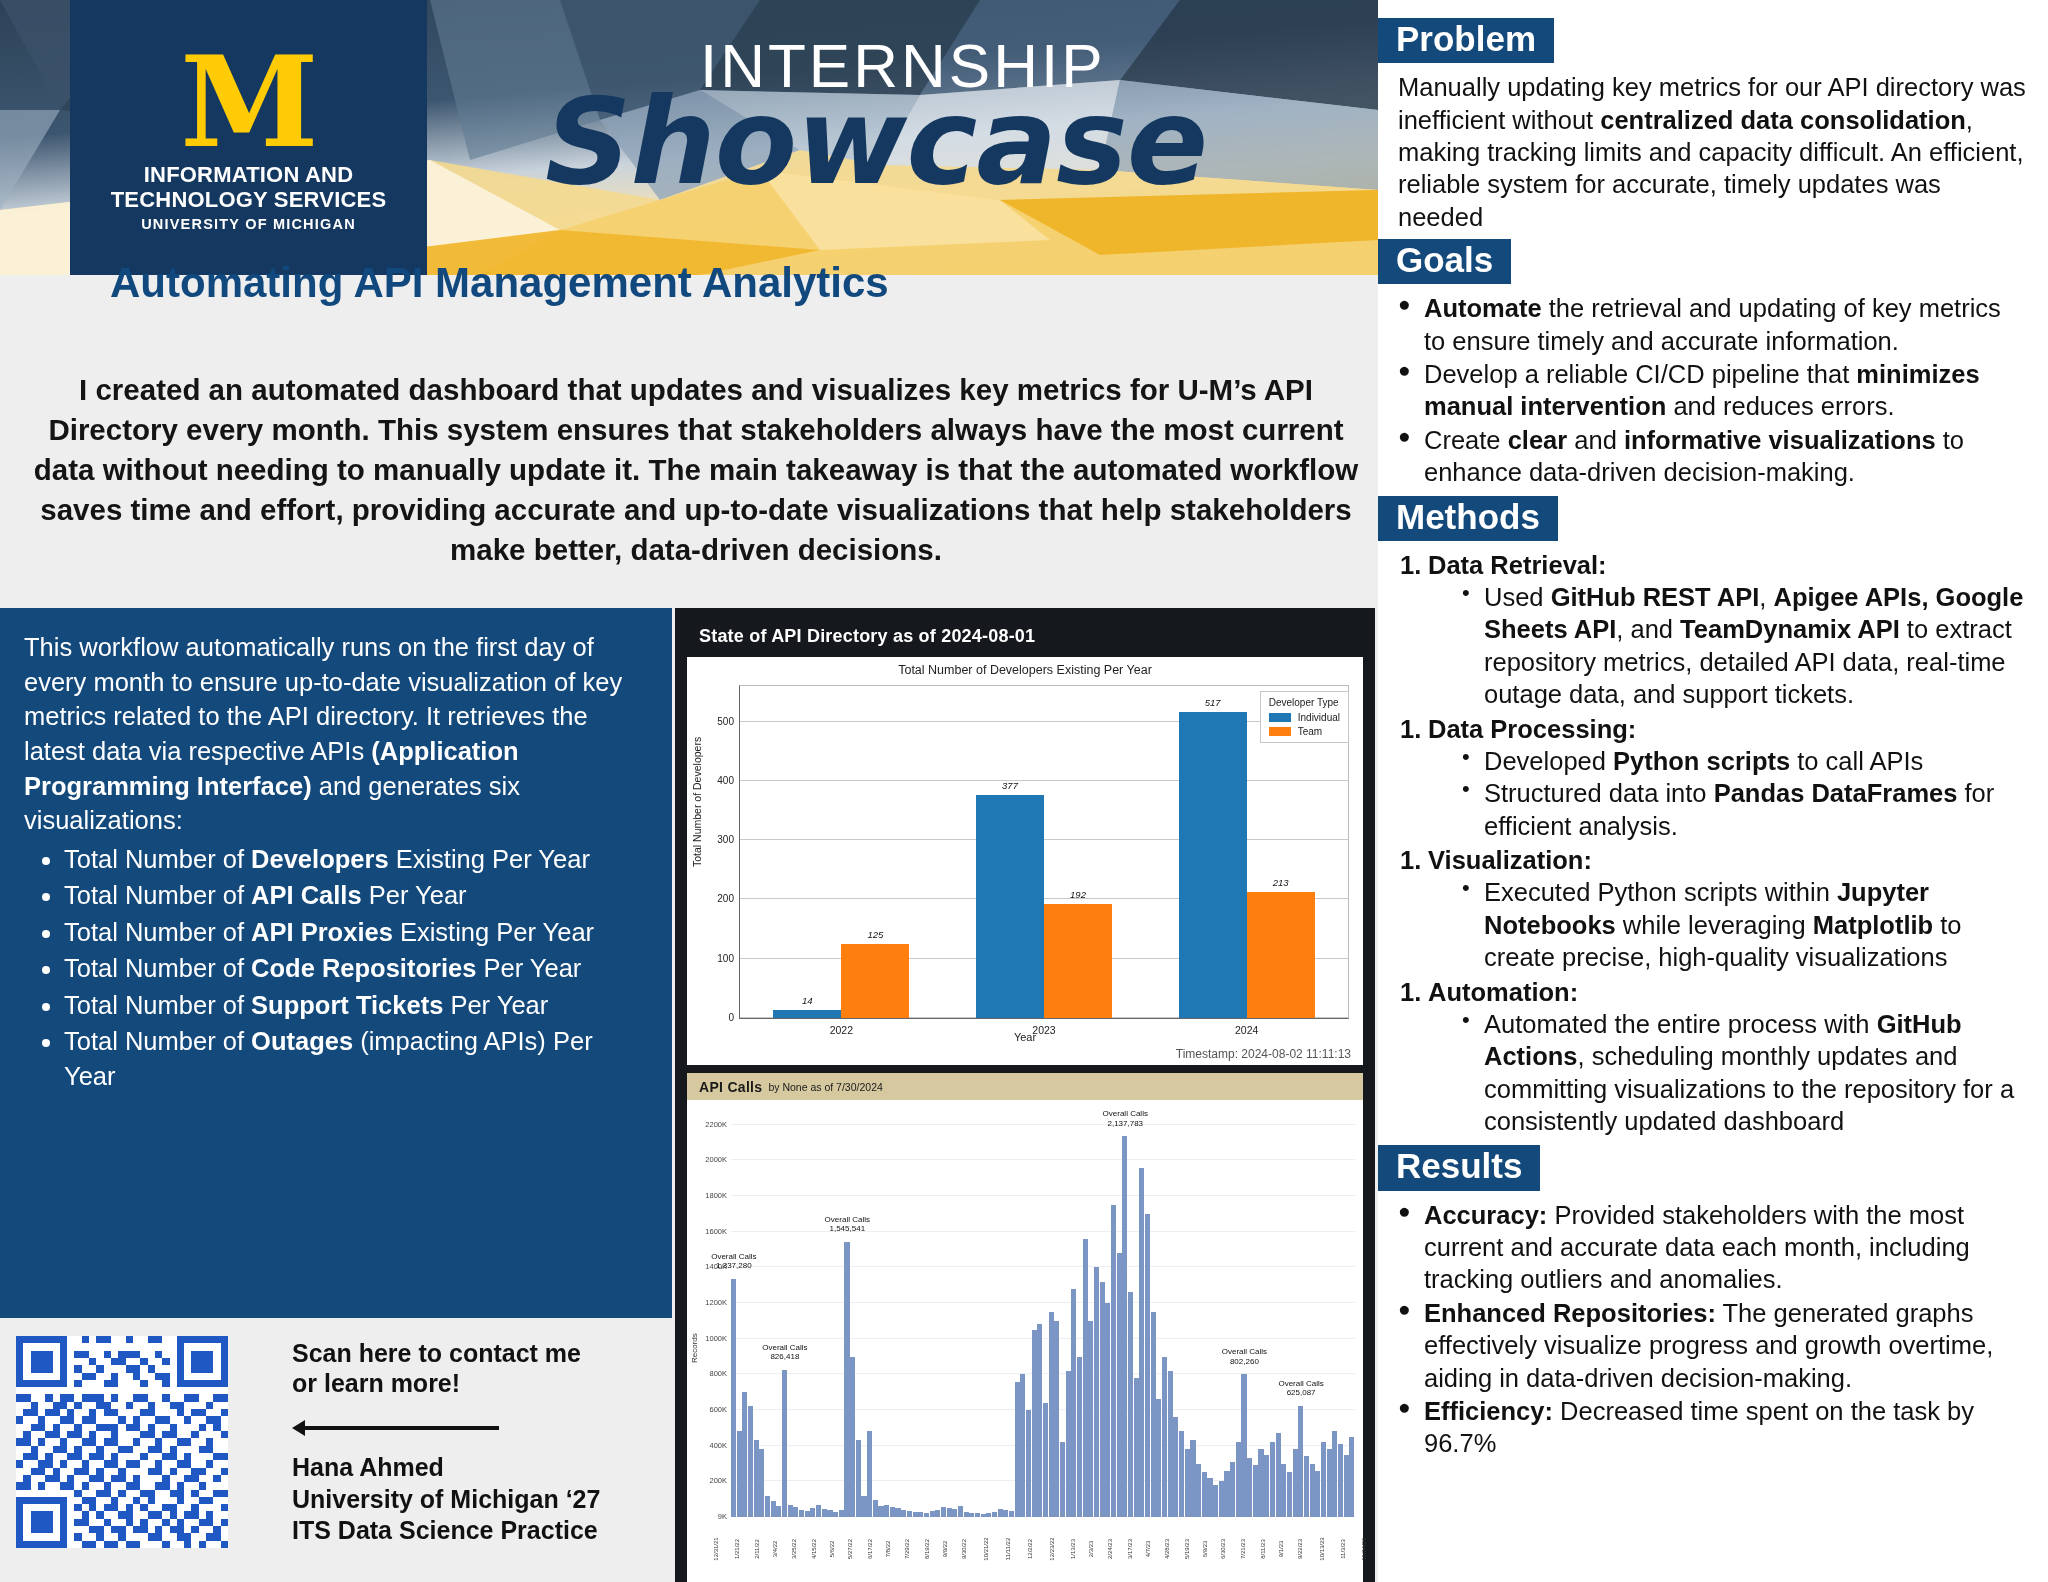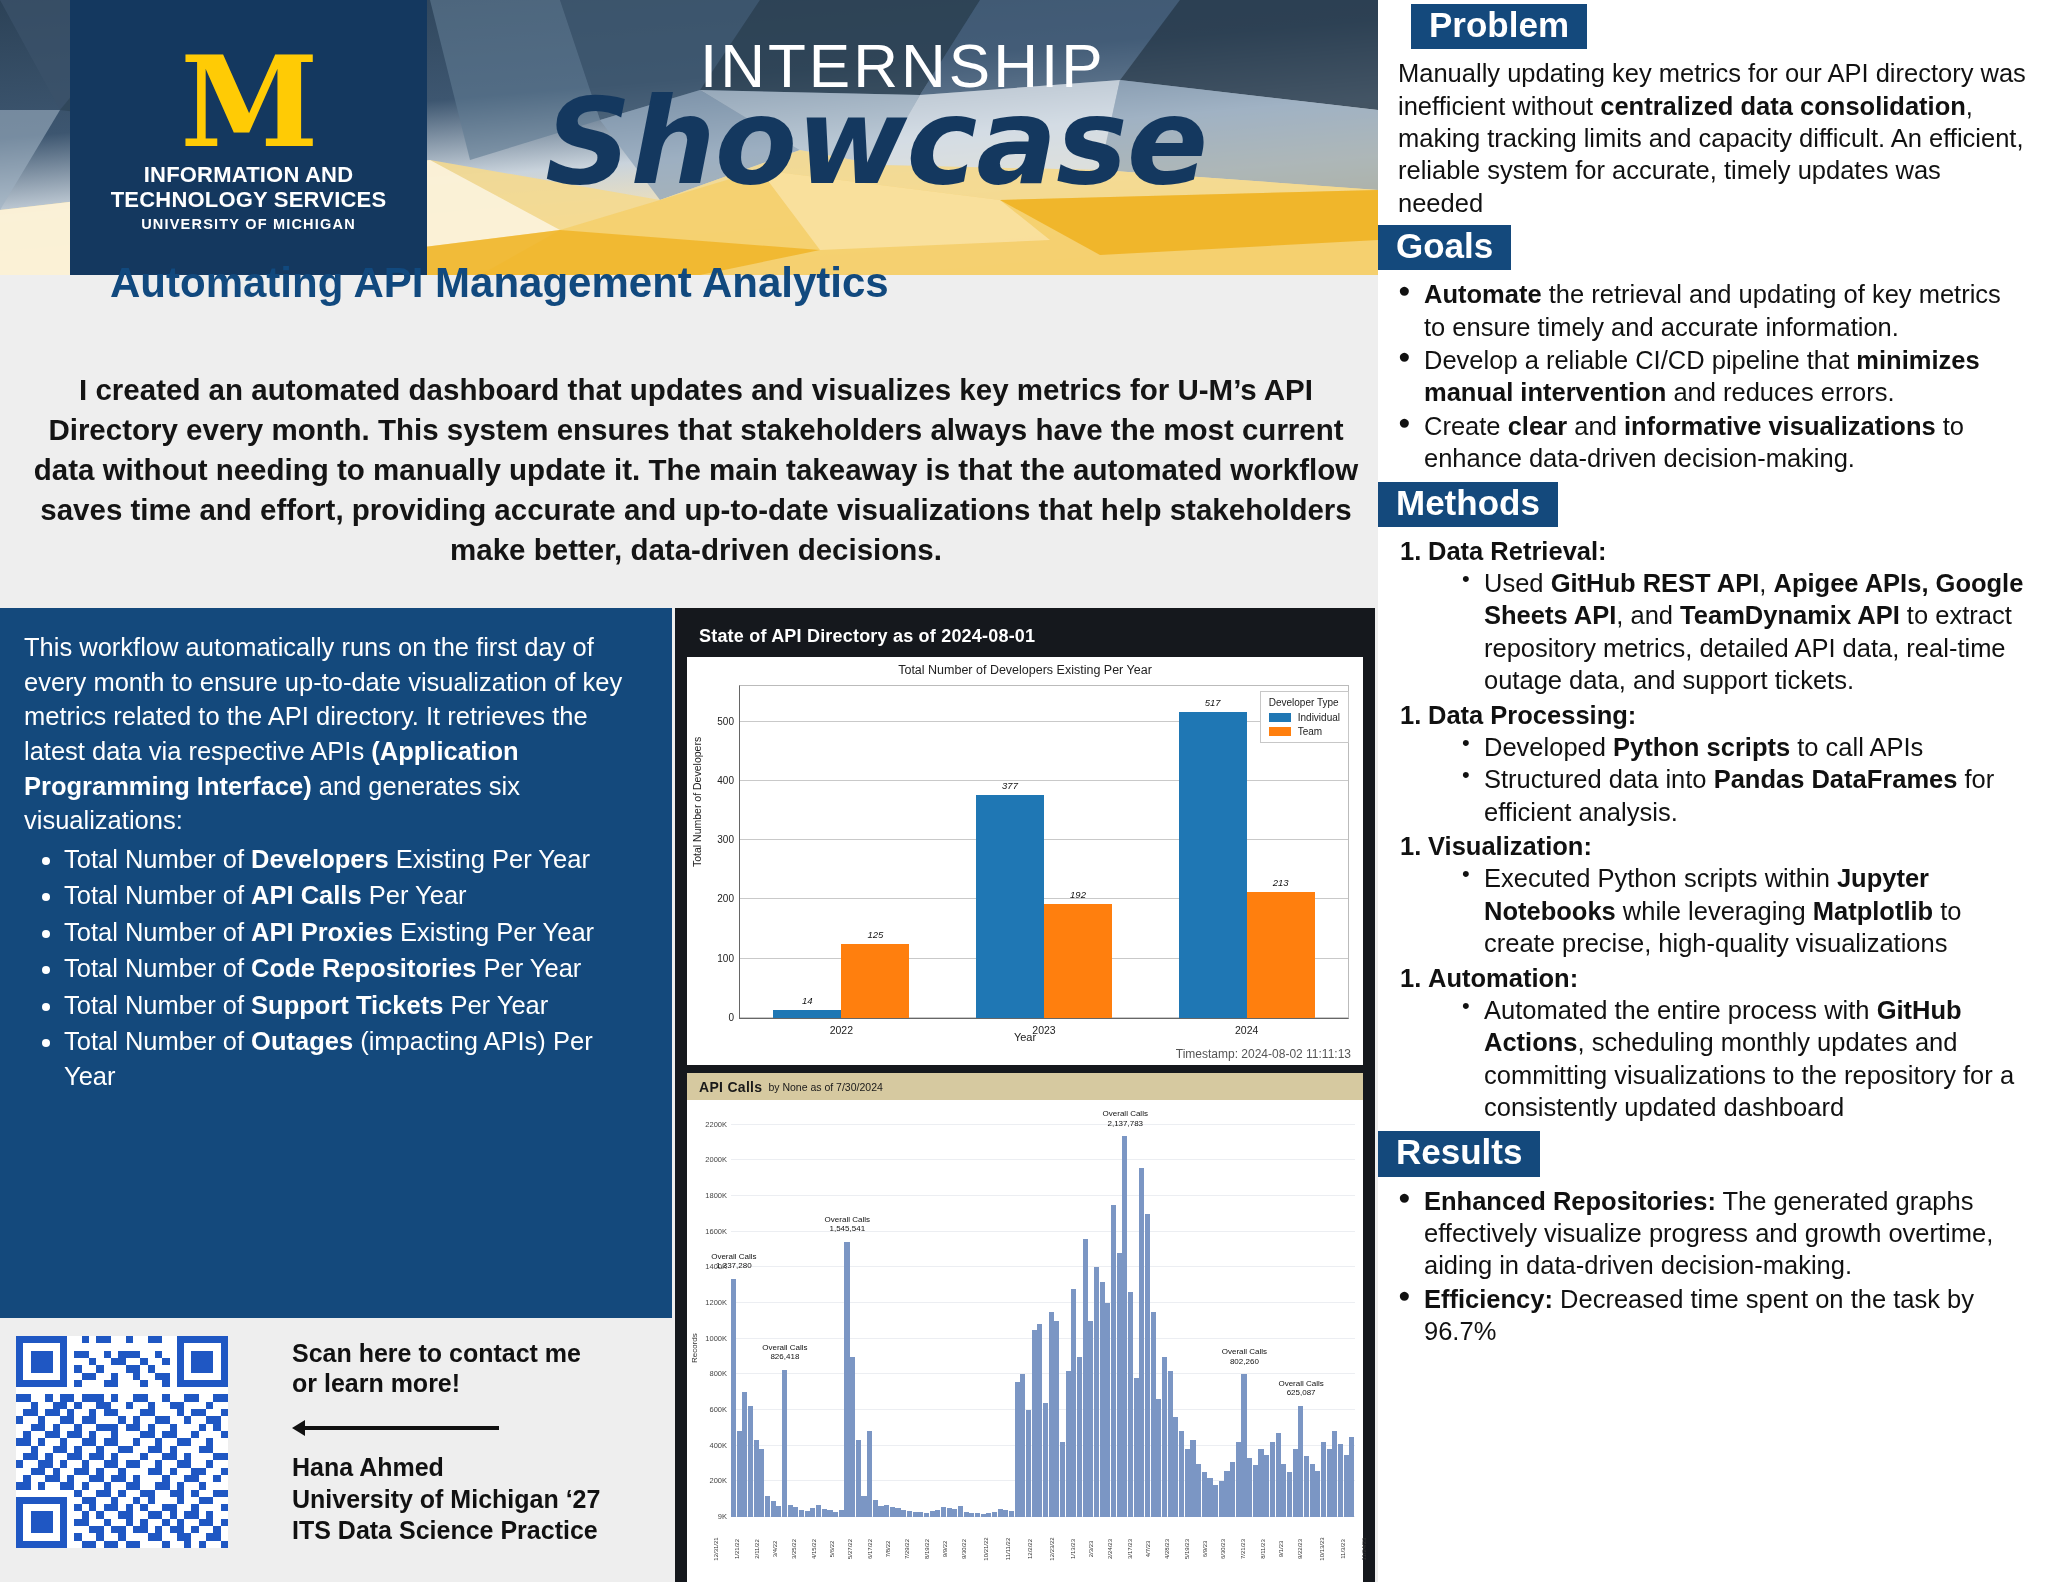--- a/index.html
+++ b/index.html
@@ -169,21 +169,21 @@
   .bullet-list > li { position: relative; padding-left: 26px; margin-bottom: 1px; }
   .bullet-list > li:before {
     content: "\25CF"; position: absolute; left: 0; top: -1px; font-size: 21px;
   }
   .num-list { list-style: none; counter-reset: nl; }
   .num-list > li { counter-increment: nl; position: relative; padding-left: 30px; }
   .num-list > li:before { content: "1." ; position: absolute; left: 2px; font-weight: bold; }
   .sub-list { list-style: none; margin: 0 0 2px 34px; }
   .sub-list > li { position: relative; padding-left: 22px; }
   .sub-list > li:before { content: "\2022"; position: absolute; left: 0; top: -2px; font-size: 22px; }
-  .hdr-problem { margin-top: 4px; padding-left: 33px; }
+  .hdr-problem { margin-top: 18px; }
 </style>
 </head>
 <body>
 
 <div class="banner">
   <svg width="1378" height="275" style="position:absolute;left:0;top:0;">
     <polygon points="0,0 150,0 60,110" fill="#3b5269" opacity=".75"></polygon>
     <polygon points="150,0 330,0 230,130 60,110" fill="#2e4558" opacity=".8"></polygon>
     <polygon points="0,110 60,110 0,210" fill="#9fb1c2" opacity=".6"></polygon>
     <polygon points="560,0 760,0 700,90 600,120" fill="#3f586f" opacity=".8"></polygon>
@@ -819,17 +819,18 @@
         </ul>
       </li>
     </ol>
   </div>
 
   <div class="sec-head-wrap">
     <div class="sec-head">Results</div>
   </div>
   <div class="sec-body">
     <ul class="bullet-list">
+      <li><b>Accuracy:</b><span> Provided stakeholders with the most current and accurate data each month, including tracking outliers and anomalies.</span></li>
       <li><b>Enhanced Repositories:</b><span> The generated graphs effectively visualize progress and growth overtime, aiding in data-driven decision-making.</span></li>
       <li><b>Efficiency:</b><span> Decreased time spent on the task by 96.7%</span></li>
     </ul>
   </div>
 </div>
 
 </body></html>

